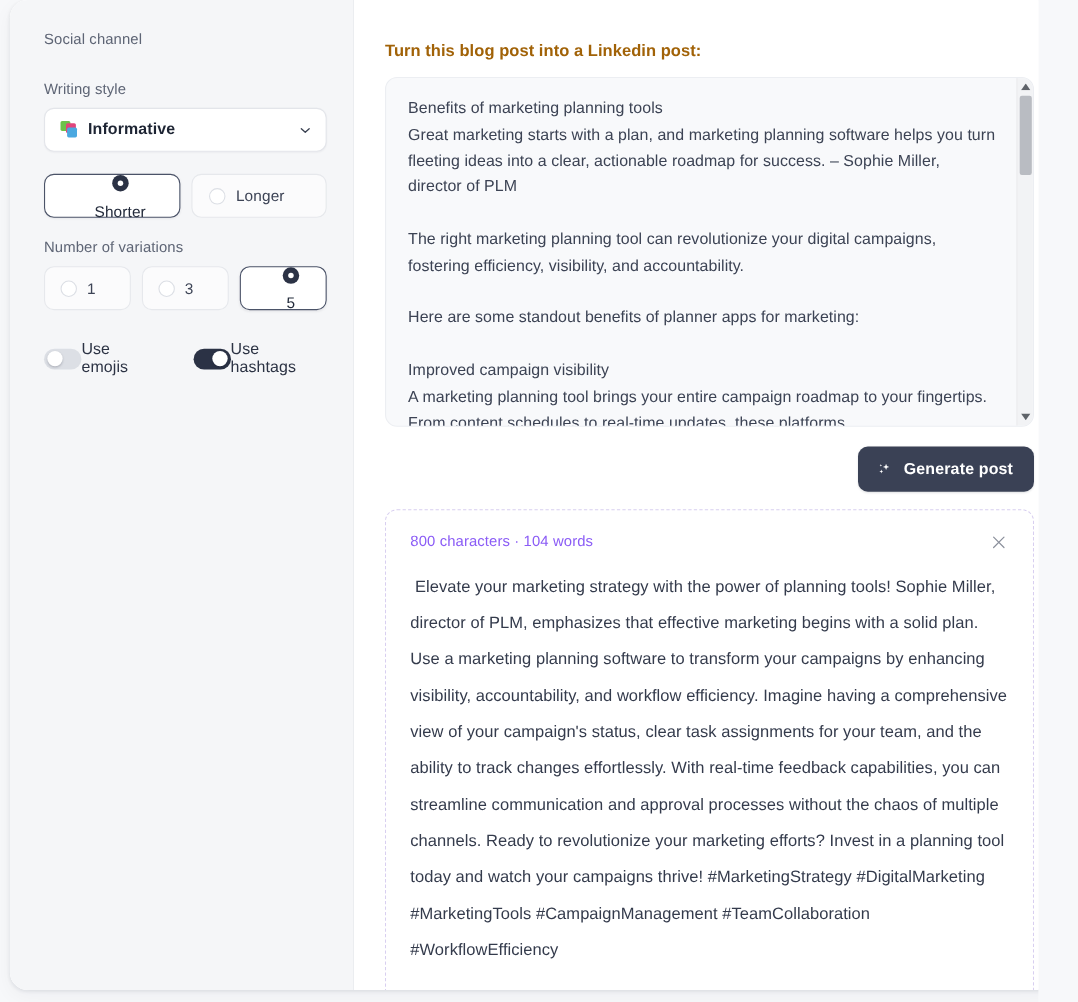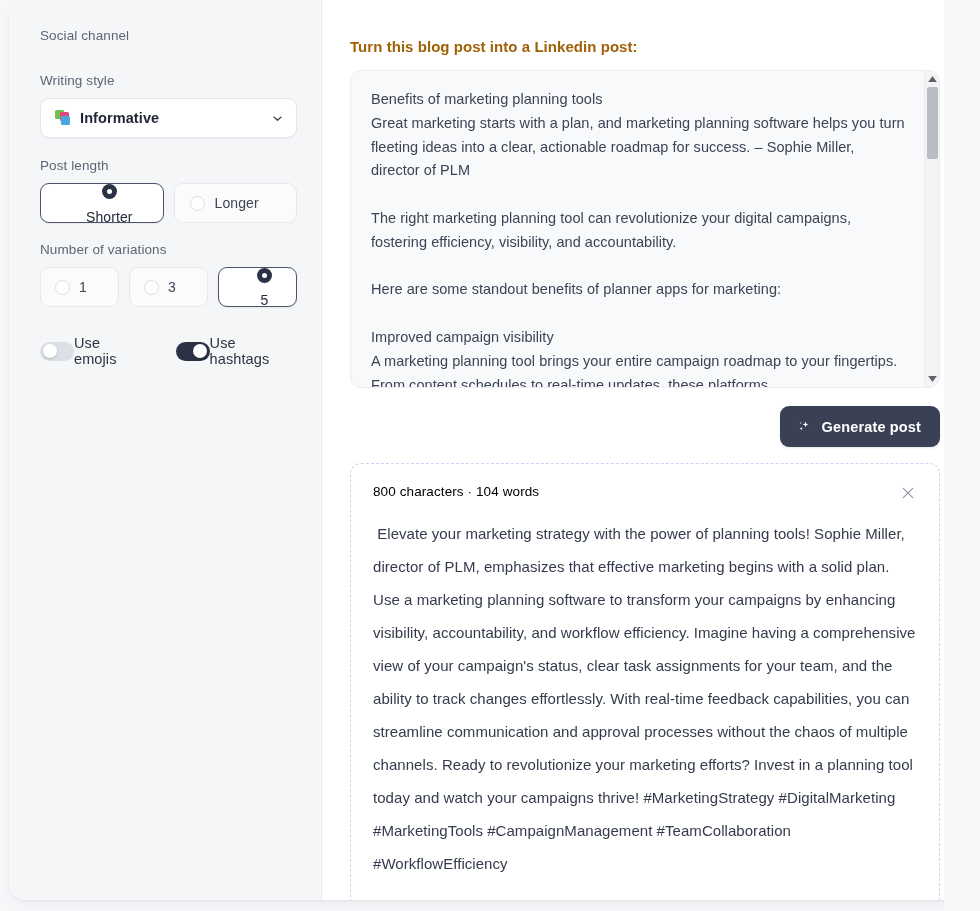--- a/index.html
+++ b/index.html
@@ -276,21 +276,21 @@
     background: #ffffff;
     padding: 20px 22px 14px 22px;
     min-height: 390px;
   }
   .result-top {
     display: flex;
     align-items: flex-start;
   }
   .result-meta {
     font-size: 13.5px;
-    color: #000000;
+    color: #8b5cf6;
     letter-spacing: 0.1px;
   }
   .close-x {
     margin-left: auto;
     width: 18px; height: 18px;
     display: flex; align-items: center; justify-content: center;
     color: #8b909c;
     cursor: pointer;
     font-size: 14px;
     line-height: 1;
@@ -361,21 +361,20 @@
         </span>
         <span class="chev">
           <svg width="13" height="13" viewBox="0 0 16 16" fill="none" aria-hidden="true">
             <path d="M3.6 6.2 8 10.2l4.4-4" stroke="currentColor" stroke-width="1.5" stroke-linecap="round" stroke-linejoin="round"></path>
           </svg>
         </span>
       </div>
 
       <div class="gap-20"></div>
 
-      <div class="field-label">Post length</div>
       <div class="pill-row">
         <div class="pill selected">
           <span class="radio"></span>
           <span class="lbl">Shorter</span>
         </div>
         <div class="pill">
           <span class="radio"></span>
           <span class="lbl">Longer</span>
         </div>
       </div>

